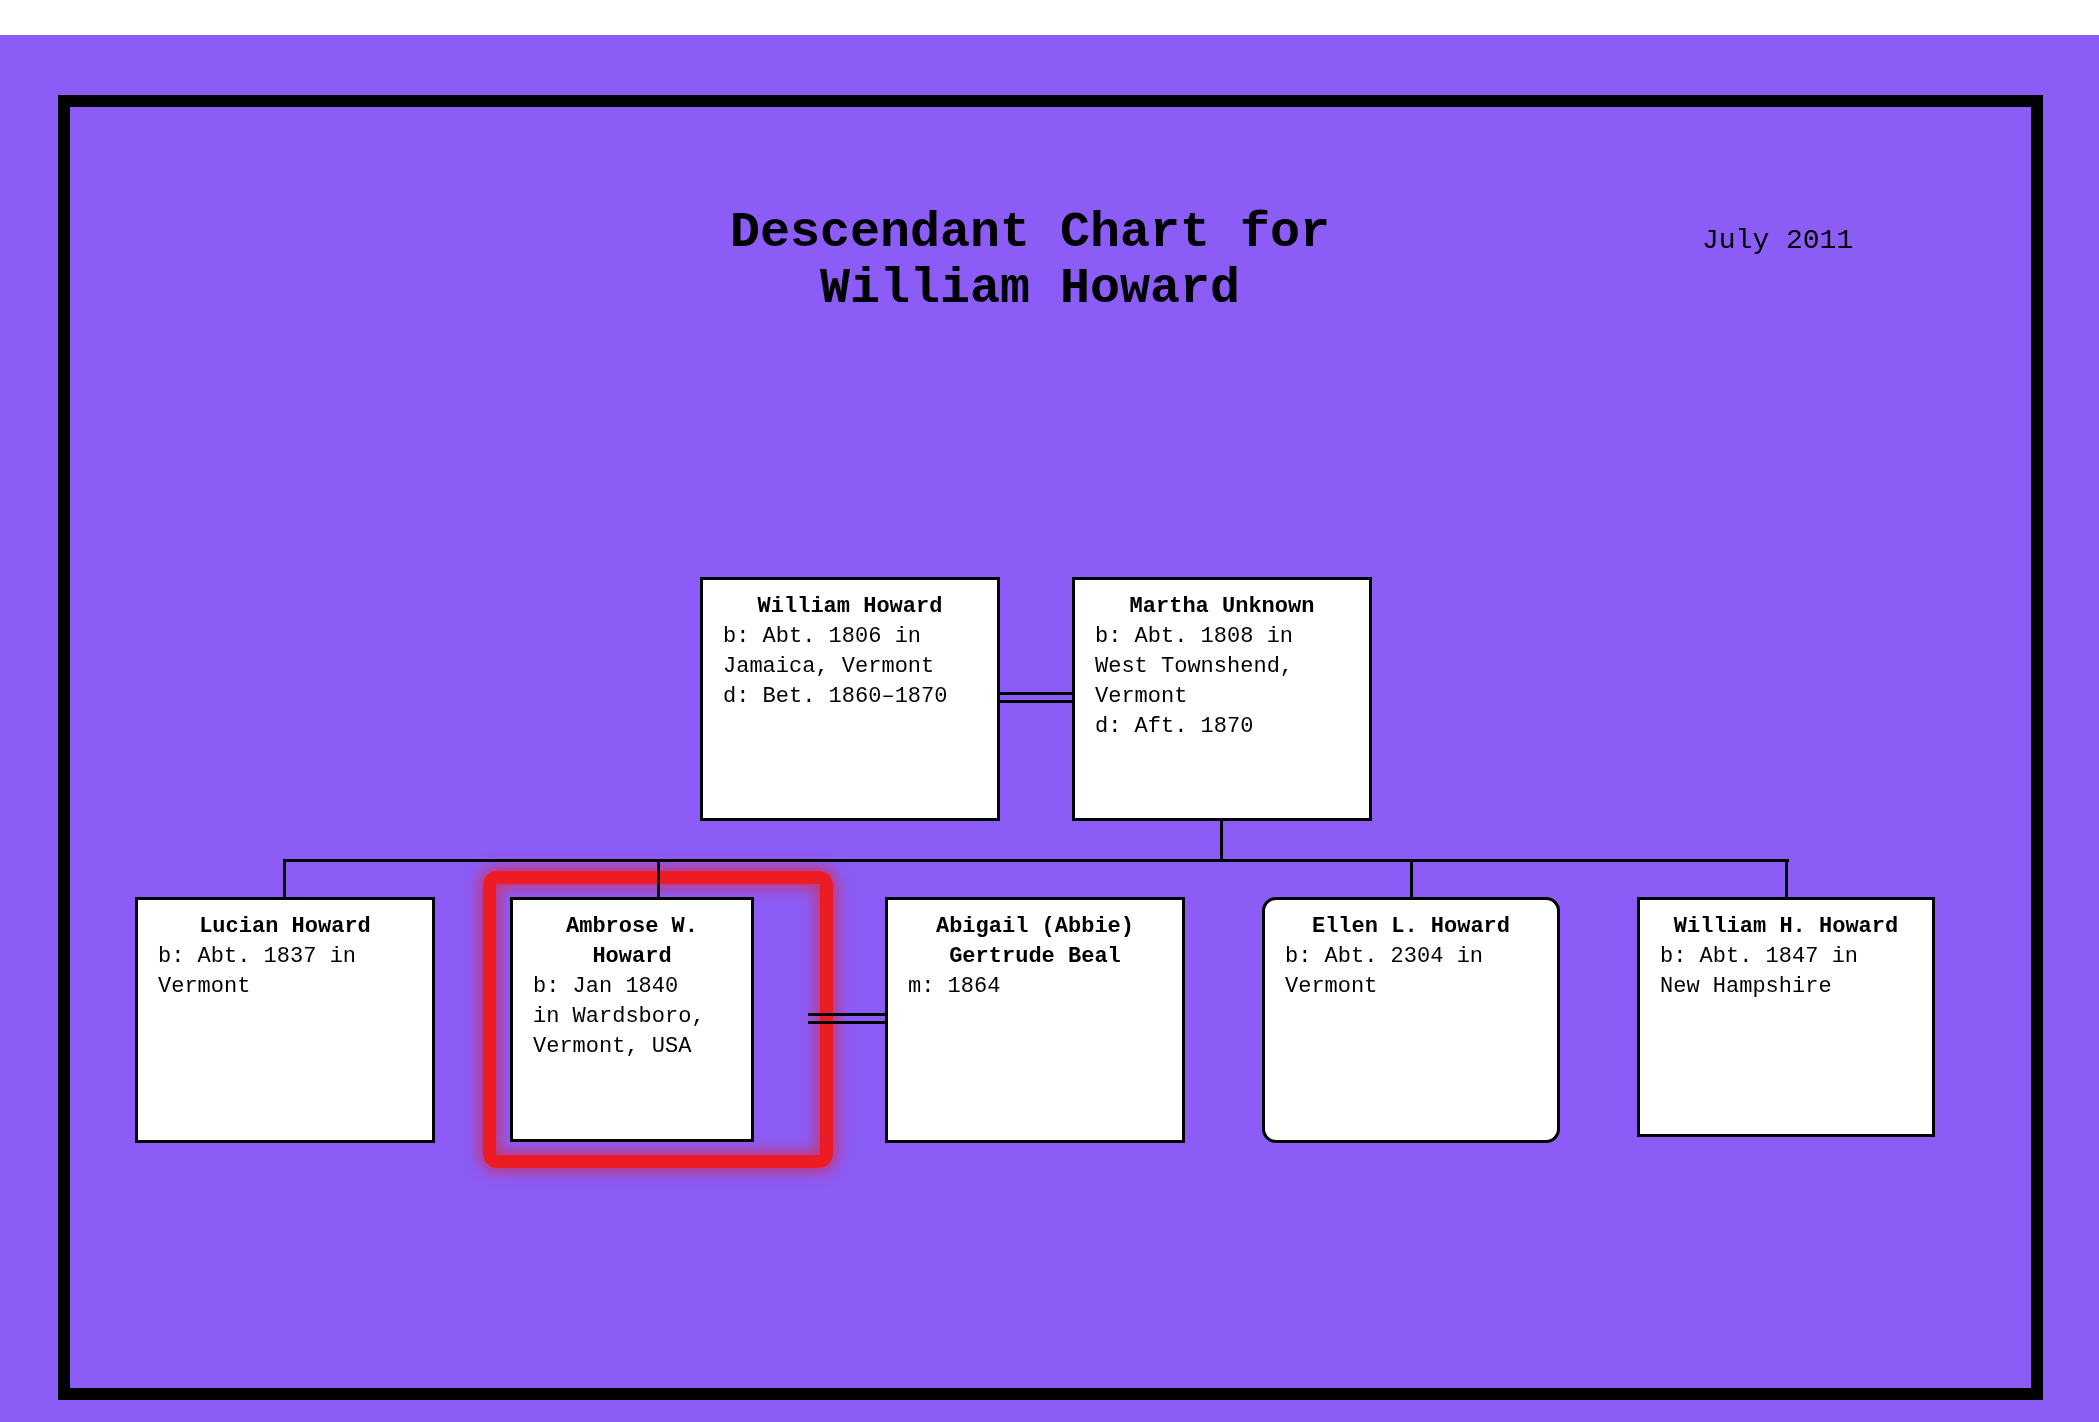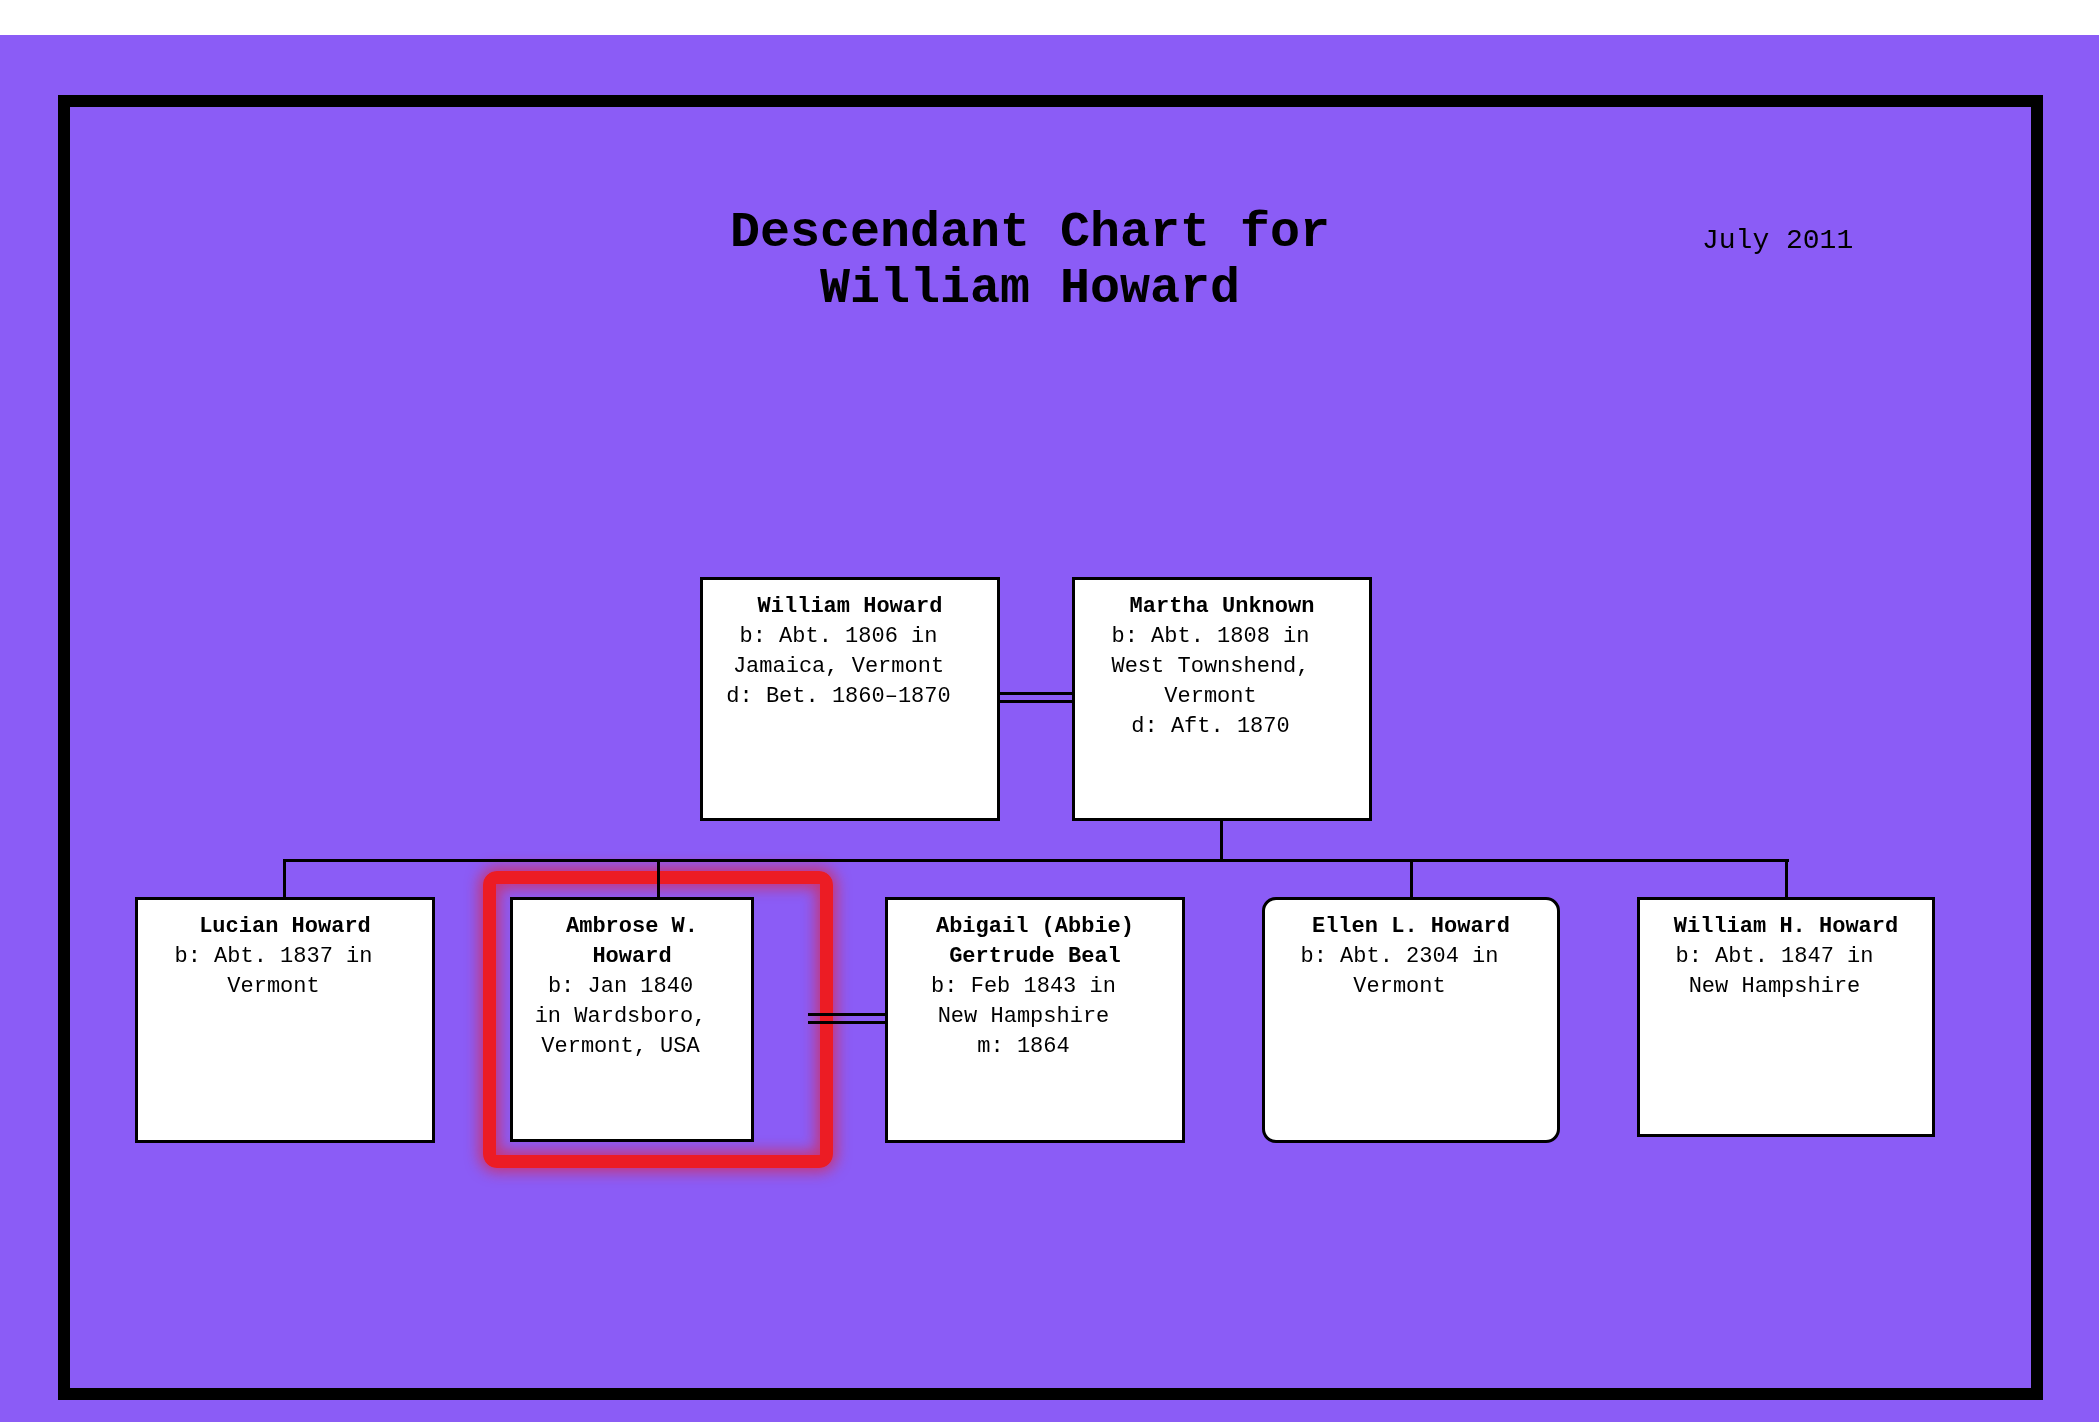--- a/index.html
+++ b/index.html
@@ -7,21 +7,21 @@
         font-family:Liberation Mono, monospace;color:#000;overflow:hidden;margin-top:35px;}
   .frame{position:absolute;left:58px;top:60px;width:1985px;height:1305px;
          border:12px solid #000;box-sizing:border-box;}
   .title{position:absolute;left:630px;top:170px;width:800px;text-align:center;
          font-weight:bold;font-size:50px;line-height:56px;z-index:4;}
   .date{position:absolute;left:1702px;top:186px;font-size:28px;line-height:40px;z-index:4;}
   .line{position:absolute;background:#000;z-index:2;}
   .person{position:absolute;background:#fff;border:3px solid #000;box-sizing:border-box;
           z-index:3;padding-top:12px;}
   .pname{font-weight:bold;font-size:22px;line-height:30px;text-align:center;padding:0 25px;}
-  .pline{font-size:22px;line-height:30px;text-align:center;padding:0 43px 0 20px;}
+  .pline{font-size:22px;line-height:30px;text-align:left;padding:0 43px 0 20px;}
   .highlight{position:absolute;left:483px;top:836px;width:350px;height:297px;
              box-sizing:border-box;border:13px solid #EC1C24;border-radius:14px;z-index:1;
              box-shadow:0 0 14px 4px rgba(236,28,36,.6), inset 0 0 14px 4px rgba(236,28,36,.6);}
   
   .b-william {left:700px;top:542px;width:300px;height:244px;}
   .b-martha  {left:1072px;top:542px;width:300px;height:244px;}
   .b-lucian  {left:135px;top:862px;width:300px;height:246px;}
   .b-ambrose {left:510px;top:862px;width:244px;height:245px;}
   .b-abigail {left:885px;top:862px;width:300px;height:246px;}
   .b-ellen   {left:1262px;top:862px;width:298px;height:246px;border-radius:14px;}
@@ -80,21 +80,20 @@
     <div class="pline">b: Abt. 1837 in Vermont</div>
   </div>
 
   <div class="person b-ambrose">
     <div class="pname">Ambrose W. Howard</div>
     <div class="pline">b: Jan 1840 in Wardsboro, Vermont, USA</div>
   </div>
 
   <div class="person b-abigail">
     <div class="pname">Abigail (Abbie) Gertrude Beal</div>
-    <div class="pline">b: Feb 1843 in New Hampshire</div>
     <div class="pline">m: 1864</div>
   </div>
 
   <div class="person b-ellen">
     <div class="pname">Ellen L. Howard</div>
     <div class="pline">b: Abt. 2304 in Vermont</div>
   </div>
 
   <div class="person b-williamh">
     <div class="pname">William H. Howard</div>

